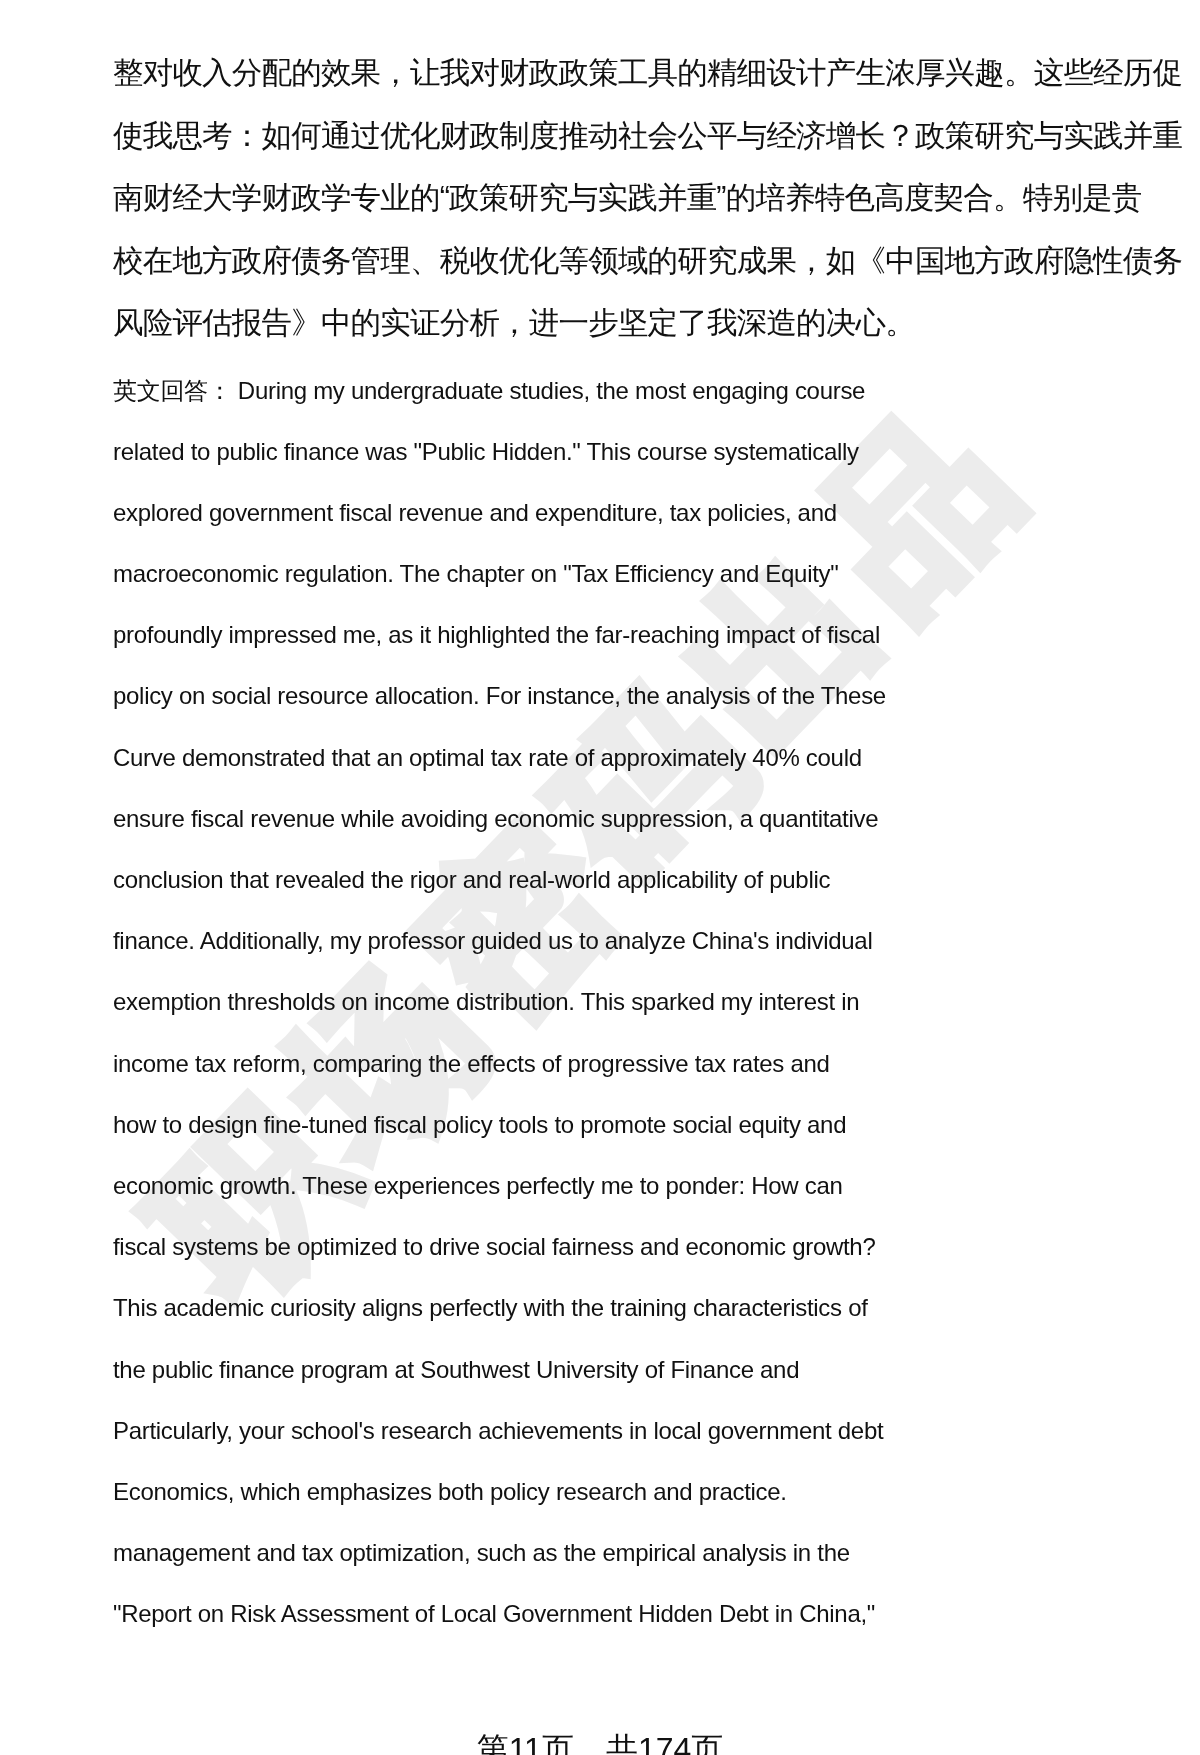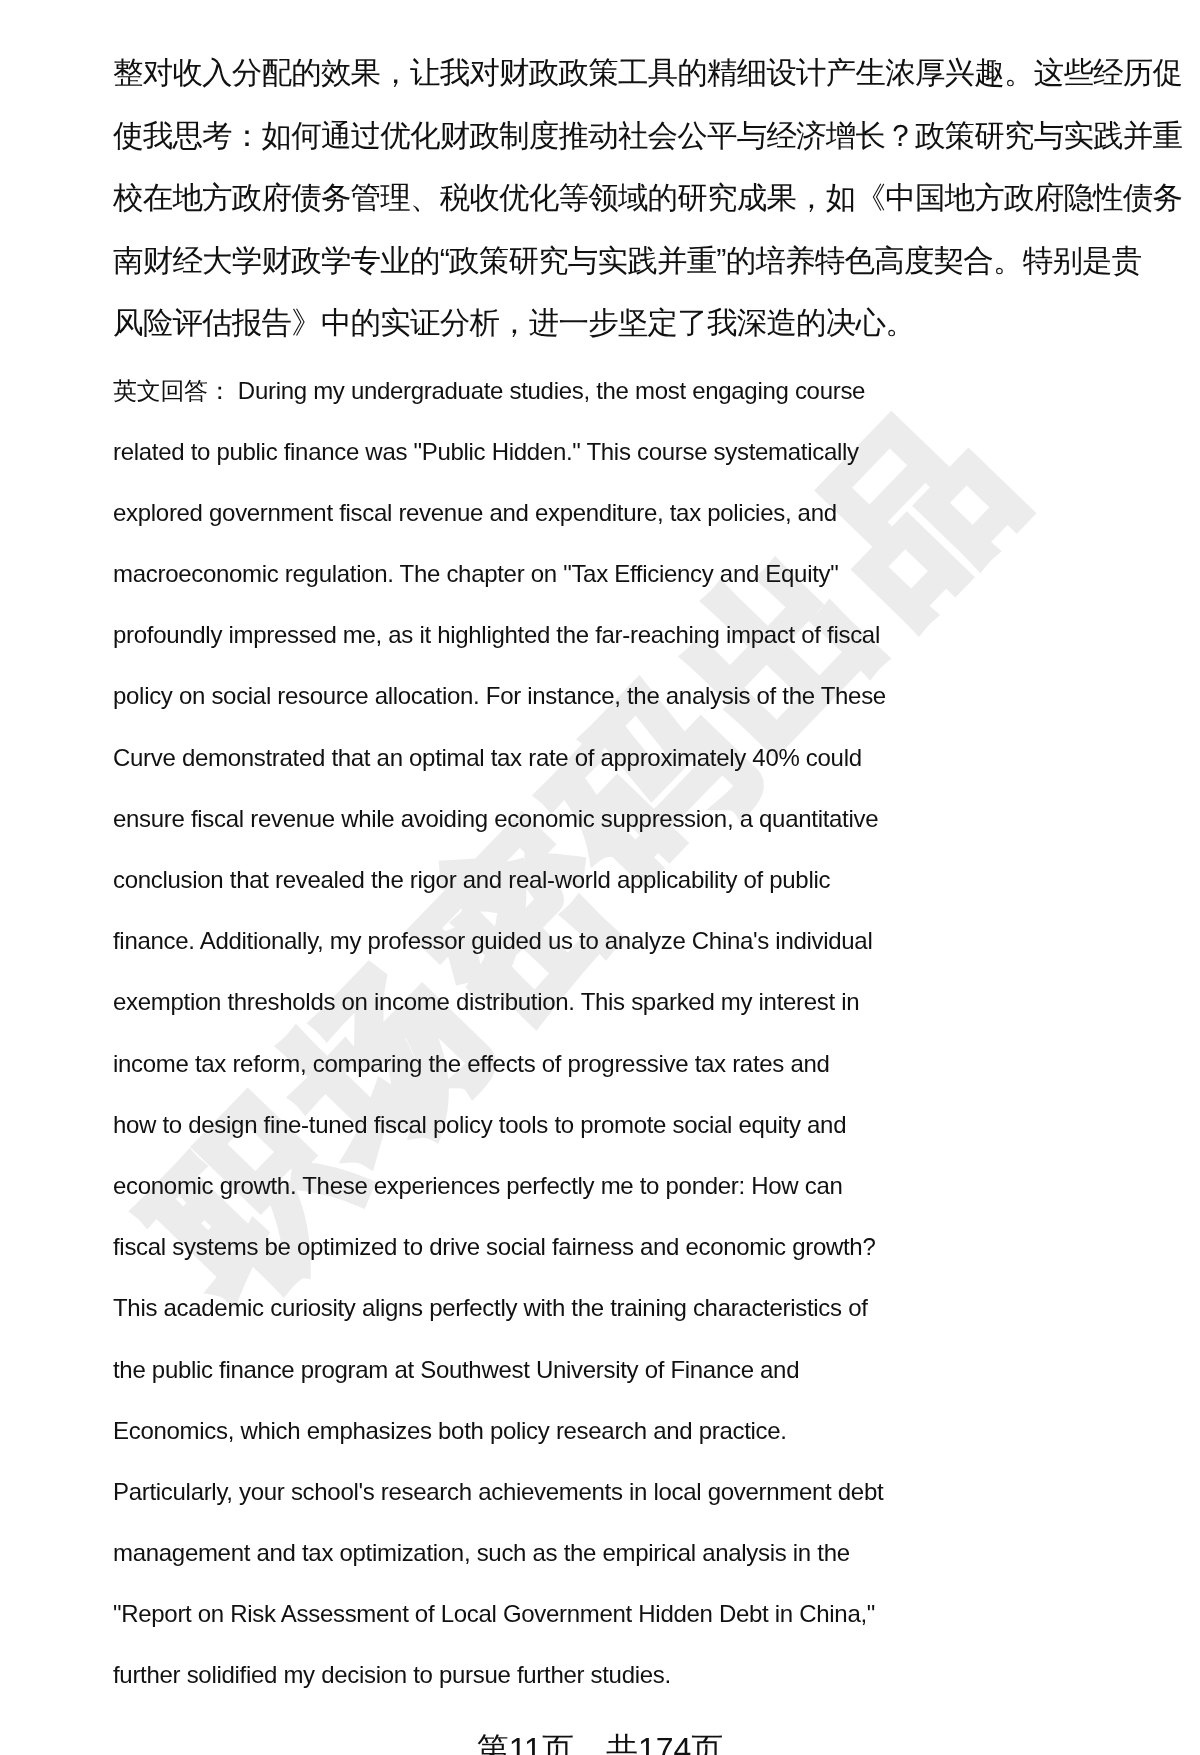--- a/index.html
+++ b/index.html
@@ -66,22 +66,22 @@
 <body>
 
 <div class="page">
   <div class="watermark">职场密码出品</div>
 
   <div class="content">
     <div class="para-zh">
 
     <div class="line">整对收入分配的效果，让我对财政政策工具的精细设计产生浓厚兴趣。这些经历促</div>
         <div class="line">使我思考：如何通过优化财政制度推动社会公平与经济增长？政策研究与实践并重</div>
+        <div class="line">南财经大学财政学专业的“政策研究与实践并重”的培养特色高度契合。特别是贵</div>
         <div class="line">校在地方政府债务管理、税收优化等领域的研究成果，如《中国地方政府隐性债务</div>
-        <div class="line">南财经大学财政学专业的“政策研究与实践并重”的培养特色高度契合。特别是贵</div>
         <div class="line">风险评估报告》中的实证分析，进一步坚定了我深造的决心。</div>
       </div>
 
     <div class="para-en">
 
     <div class="line">英文回答：  During my undergraduate studies, the most engaging course</div>
         <div class="line">related to public finance was "Public Hidden." This course systematically</div>
         <div class="line">explored government fiscal revenue and expenditure, tax policies, and</div>
         <div class="line">macroeconomic regulation. The chapter on "Tax Efficiency and Equity"</div>
         <div class="line">profoundly impressed me, as it highlighted the far-reaching impact of fiscal</div>
@@ -90,22 +90,21 @@
         <div class="line">ensure fiscal revenue while avoiding economic suppression, a quantitative</div>
         <div class="line">conclusion that revealed the rigor and real-world applicability of public</div>
         <div class="line">finance. Additionally, my professor guided us to analyze China's individual</div>
         <div class="line">exemption thresholds on income distribution. This sparked my interest in</div>
         <div class="line">income tax reform, comparing the effects of progressive tax rates and</div>
         <div class="line">how to design fine-tuned fiscal policy tools to promote social equity and</div>
         <div class="line">economic growth. These experiences perfectly me to ponder: How can</div>
         <div class="line">fiscal systems be optimized to drive social fairness and economic growth?</div>
         <div class="line">This academic curiosity aligns perfectly with the training characteristics of</div>
         <div class="line">the public finance program at Southwest University of Finance and</div>
+        <div class="line">Particularly, your school's research achievements in local government debt</div>
         <div class="line">Economics, which emphasizes both policy research and practice.</div>
-        <div class="line">Particularly, your school's research achievements in local government debt</div>
         <div class="line">management and tax optimization, such as the empirical analysis in the</div>
         <div class="line">"Report on Risk Assessment of Local Government Hidden Debt in China,"</div>
-        <div class="line">further solidified my decision to pursue further studies.</div>
       </div>
   </div>
 
   <div class="footer">第11页，共174页</div>
 </div>
 
 </body></html>

